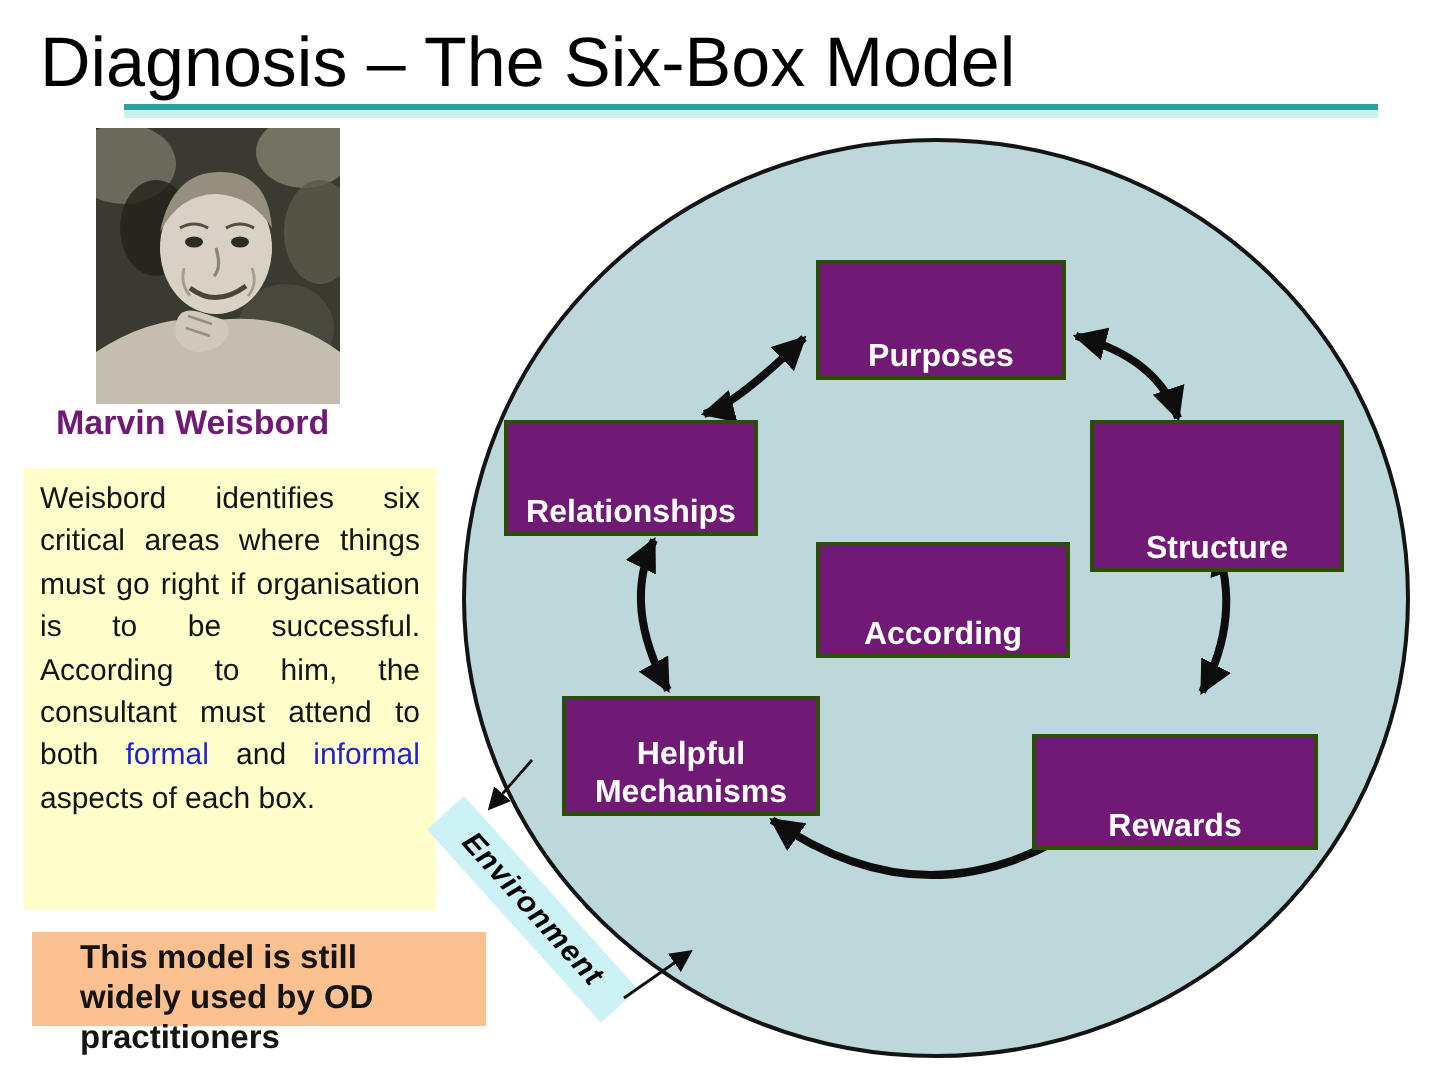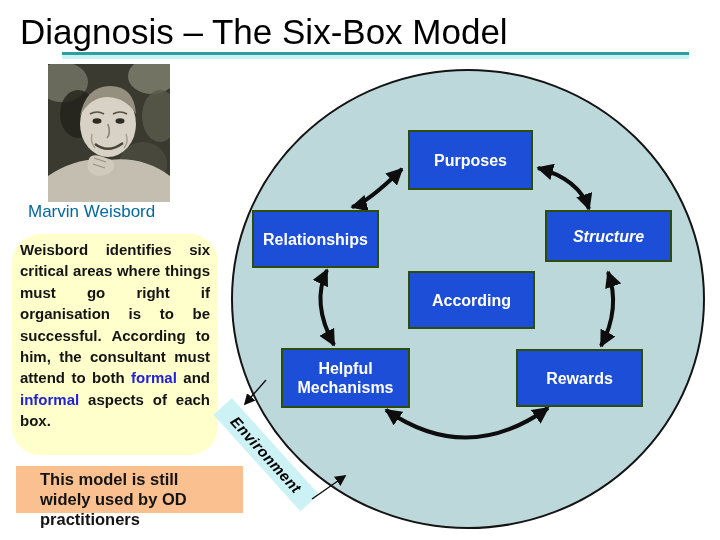--- a/index.html
+++ b/index.html
@@ -9,46 +9,46 @@
   
   .title{position:absolute;left:20px;top:12px;width:690px;margin:0;
          font-size:35px;font-weight:400;color:#000;letter-spacing:0;white-space:nowrap;}
   .rule{position:absolute;left:62px;top:52px;width:627px;height:7px;}
   .rule .dark{height:3px;background:#2f9e9e;}
   .rule .light{height:4px;background:#c9f1f1;}
 
   
   .photo{position:absolute;left:48px;top:64px;width:122px;height:138px;}
   .caption{position:absolute;left:28px;top:202px;width:190px;
-           font-size:17px;font-weight:400;color:#0369a1;}
+           font-size:17px;font-weight:700;color:#701a75;}
 
   
   .desc{position:absolute;left:12px;top:234px;width:206px;height:221px;background:#ffffcc;
-        box-sizing:border-box;padding:5px 8px;font-size:15px;font-weight:700;color:#141414;
-        line-height:21.4px;text-align:justify;border-radius:28px;}
+        box-sizing:border-box;padding:5px 8px;font-size:15px;font-weight:400;color:#141414;
+        line-height:21.4px;text-align:justify;}
   .desc .blue{color:#2121d9;}
 
   
   .note{position:absolute;left:16px;top:466px;width:227px;height:47px;background:#fac08f;
         box-sizing:border-box;padding:3px 24px;font-size:16.5px;font-weight:700;color:#141414;
         line-height:20px;}
 
   
   .diagram-svg{position:absolute;left:0;top:0;z-index:1;pointer-events:none;}
   .overlay-svg{position:absolute;left:0;top:0;z-index:4;pointer-events:none;}
 
-  .dbox{position:absolute;z-index:2;background:#1d4ed8;border:2px solid #2e4d0b;
+  .dbox{position:absolute;z-index:2;background:#701a75;border:2px solid #2e4d0b;
         box-sizing:border-box;color:#fff;font-weight:700;font-size:16px;line-height:19px;
-        display:flex;align-items:center;justify-content:center;text-align:center;}
+        display:flex;align-items:flex-end;justify-content:center;text-align:center;}
   .b-purposes{left:408px;top:130px;width:125px;height:60px;}
   .b-relationships{left:252px;top:210px;width:127px;height:58px;}
-  .b-structure{left:545px;top:210px;width:127px;height:52px;font-style:italic;}
+  .b-structure{left:545px;top:210px;width:127px;height:76px;}
   .b-leadership{left:408px;top:271px;width:127px;height:58px;}
   .b-helpful{left:281px;top:348px;width:129px;height:60px;padding:0 4px;}
-  .b-rewards{left:516px;top:349px;width:127px;height:58px;}
+  .b-rewards{left:516px;top:367px;width:143px;height:58px;}
 
   .env{position:absolute;left:232px;top:398px;width:130px;height:25px;z-index:3;
        background:#cdf2f5;transform:rotate(48deg);transform-origin:top left;
        display:flex;align-items:center;justify-content:center;
        font-size:15px;font-weight:700;font-style:italic;color:#000;letter-spacing:.5px;}
 </style>
 </head>
 <body>
 
 <div class="slide">

